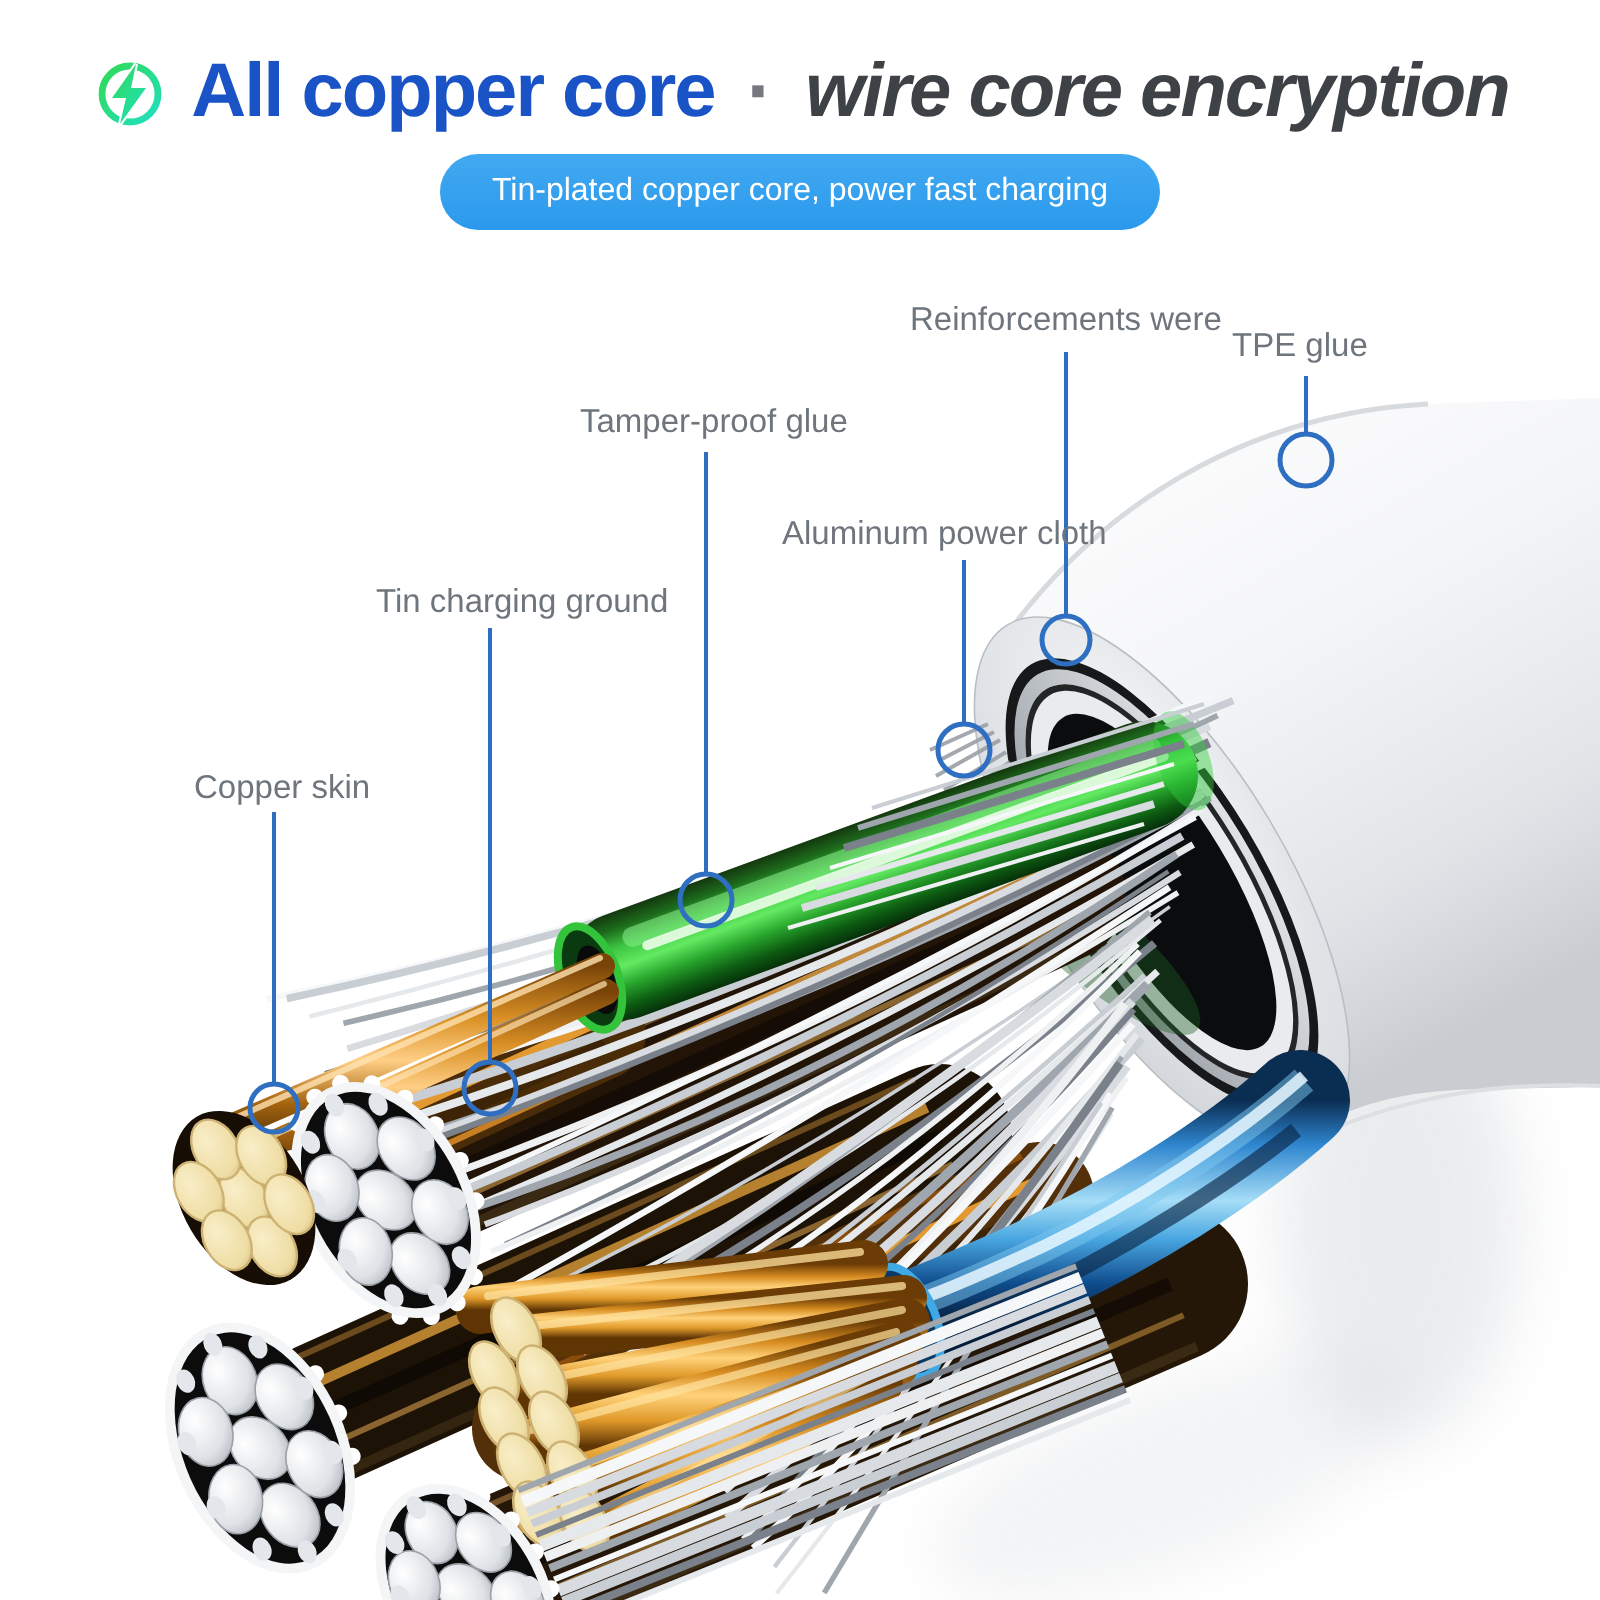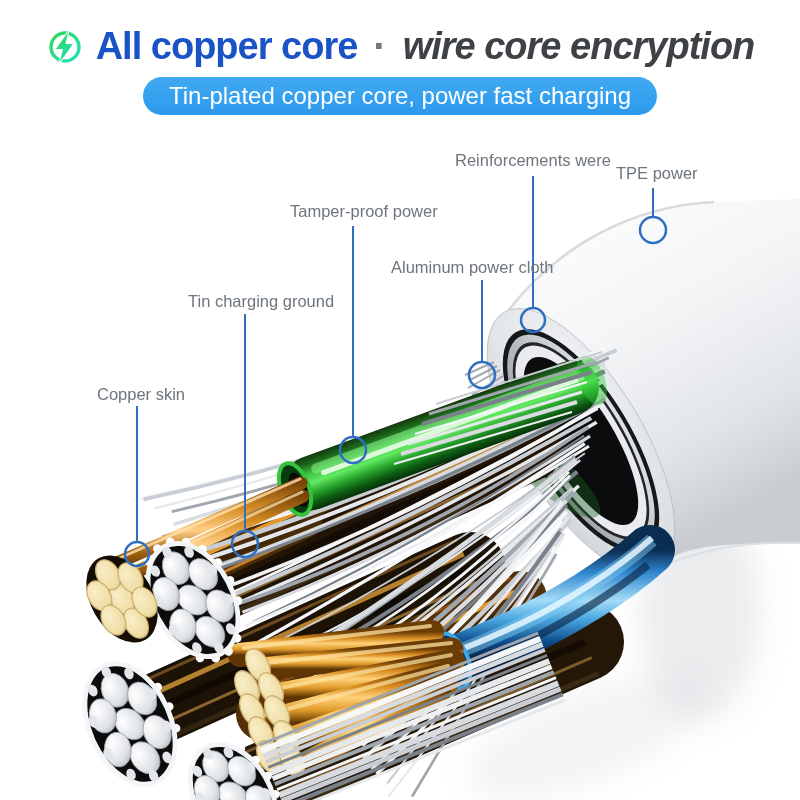--- a/index.html
+++ b/index.html
@@ -6,21 +6,21 @@
   .stage{position:relative;width:800px;height:800px;background:#ffffff;overflow:hidden;
          font-family:"Liberation Sans",sans-serif;}
   .hdr{position:absolute;top:24px;left:0;right:0;display:flex;align-items:center;
        justify-content:center;gap:12px;}
   .hdr .t-blue{font-size:38px;font-weight:700;letter-spacing:-1px;color:#1a53c6;}
   .hdr .t-sep{font-size:40px;font-weight:700;color:#75797e;margin:0 4px;}
   .hdr .t-dark{font-size:38px;font-weight:700;letter-spacing:-1px;color:#3e4145;font-style:italic;}
   .banner{position:absolute;top:77px;left:50%;transform:translateX(-50%);height:38px;
           padding:0 26px;border-radius:19px;display:flex;align-items:center;
           background:linear-gradient(180deg,#41a9f1,#2b99ec);color:#ffffff;
-          font-size:24px;font-weight:500;white-space:nowrap;}
+          font-size:16px;font-weight:500;white-space:nowrap;}
   .callout{position:absolute;font-size:16.5px;color:#6e757d;white-space:nowrap;}
   #art{position:absolute;left:0;top:0;}
 </style>
 </head>
 <body>
 
 <div class="stage">
 
   <svg id="art" width="800" height="800" viewBox="0 0 800 800">
     <defs>
@@ -432,18 +432,18 @@
       </defs>
     </svg>
     <span class="t-blue">All copper core</span>
     <span class="t-sep">·</span>
     <span class="t-dark">wire core encryption</span>
   </div>
 
   <div class="banner">Tin-plated copper core, power fast charging</div>
 
   <div class="callout" style="left:455px;top:151px">Reinforcements were</div>
-  <div class="callout" style="left:616px;top:164px">TPE power</div>
-  <div class="callout" style="left:290px;top:202px">Tamper-proof power</div>
+  <div class="callout" style="left:616px;top:164px">TPE glue</div>
+  <div class="callout" style="left:290px;top:202px">Tamper-proof glue</div>
   <div class="callout" style="left:391px;top:258px">Aluminum power cloth</div>
   <div class="callout" style="left:188px;top:292px">Tin charging ground</div>
   <div class="callout" style="left:97px;top:385px">Copper skin</div>
 </div>
 
 </body></html>

